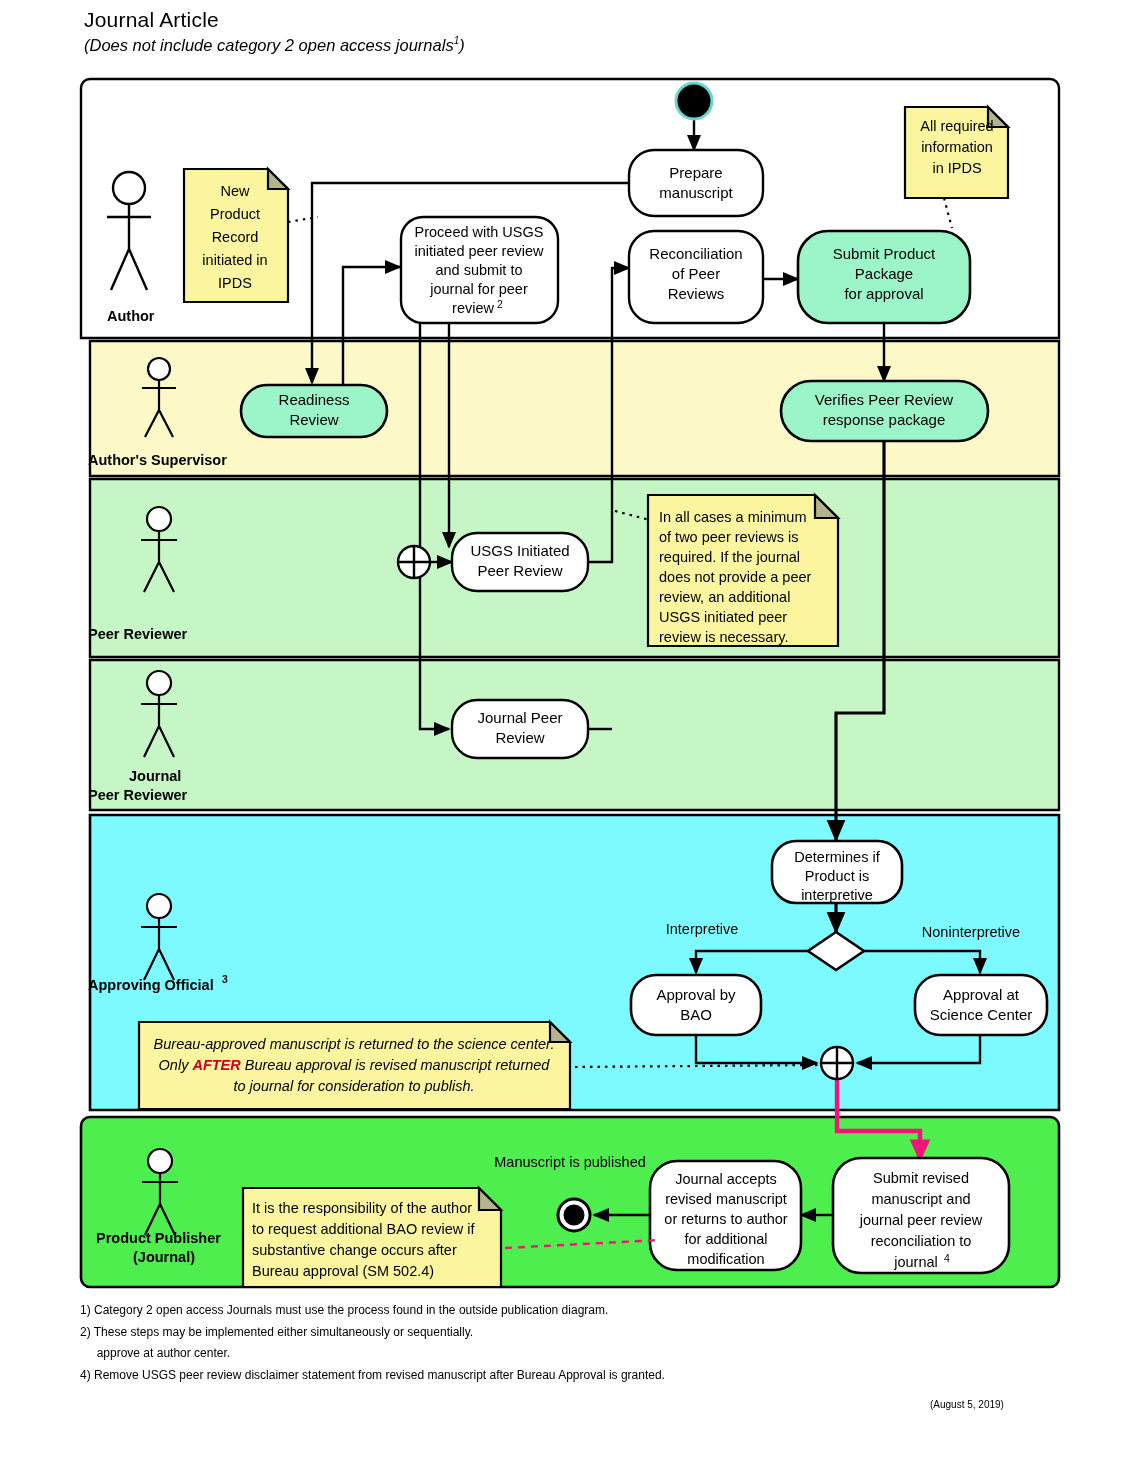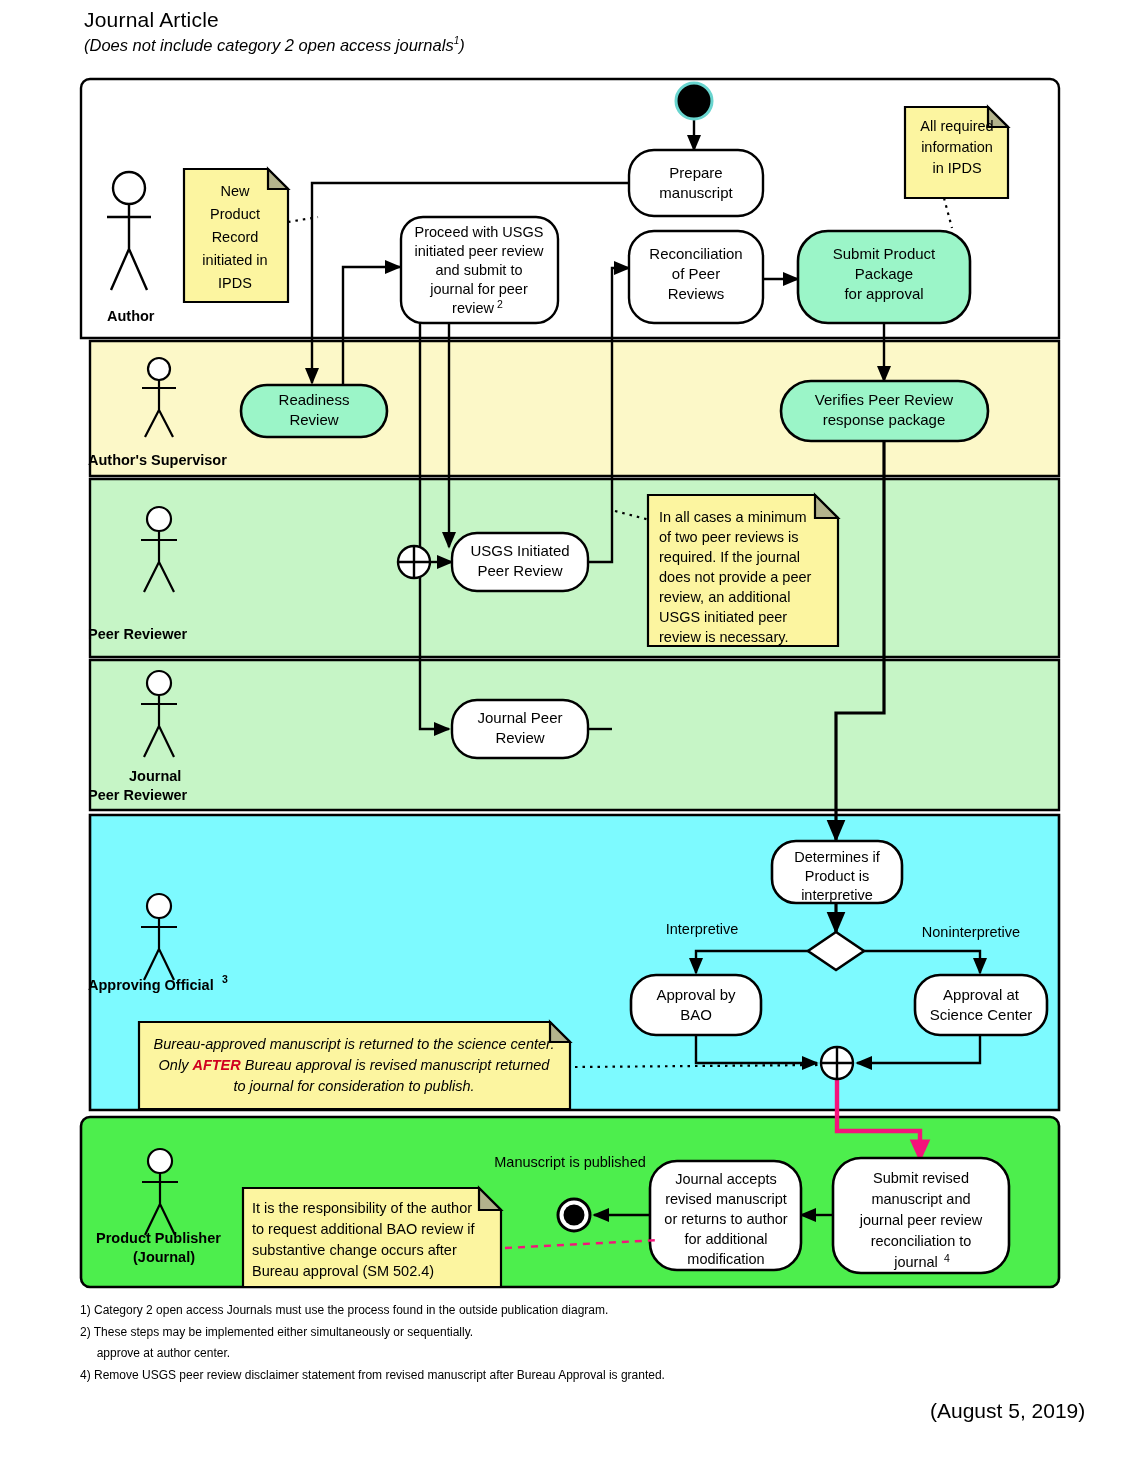--- a/index.html
+++ b/index.html
@@ -5,21 +5,21 @@
   html,body{margin:0;padding:0;background:#ffffff;}
   body{width:1140px;height:1475px;font-family:"Liberation Sans",sans-serif;color:#000;}
   #page{position:relative;width:1140px;height:1475px;overflow:hidden;}
   .hdr{position:absolute;left:84px;top:8px;}
   .hdr .t1{font-size:21px;font-weight:normal;letter-spacing:.2px;}
   .hdr .t2{font-size:16.5px;font-style:italic;margin-top:3px;}
   .hdr .t2 sup{font-size:10px;}
   svg{position:absolute;left:0;top:0;}
   .notes{position:absolute;left:80px;top:1300px;font-size:12px;line-height:21.5px;}
   .notes div{white-space:pre;}
-  .date{position:absolute;left:930px;top:1399px;font-size:21px;}
+  .date{position:absolute;left:930px;top:1399px;font-size:10px;}
 </style>
 </head>
 <body>
 
 <div id="page">
 
   <div class="hdr">
     <div class="t1">Journal Article</div>
     <div class="t2"><span>(Does not include category 2 open access journals</span><sup>1</sup><span>)</span></div>
   </div>

